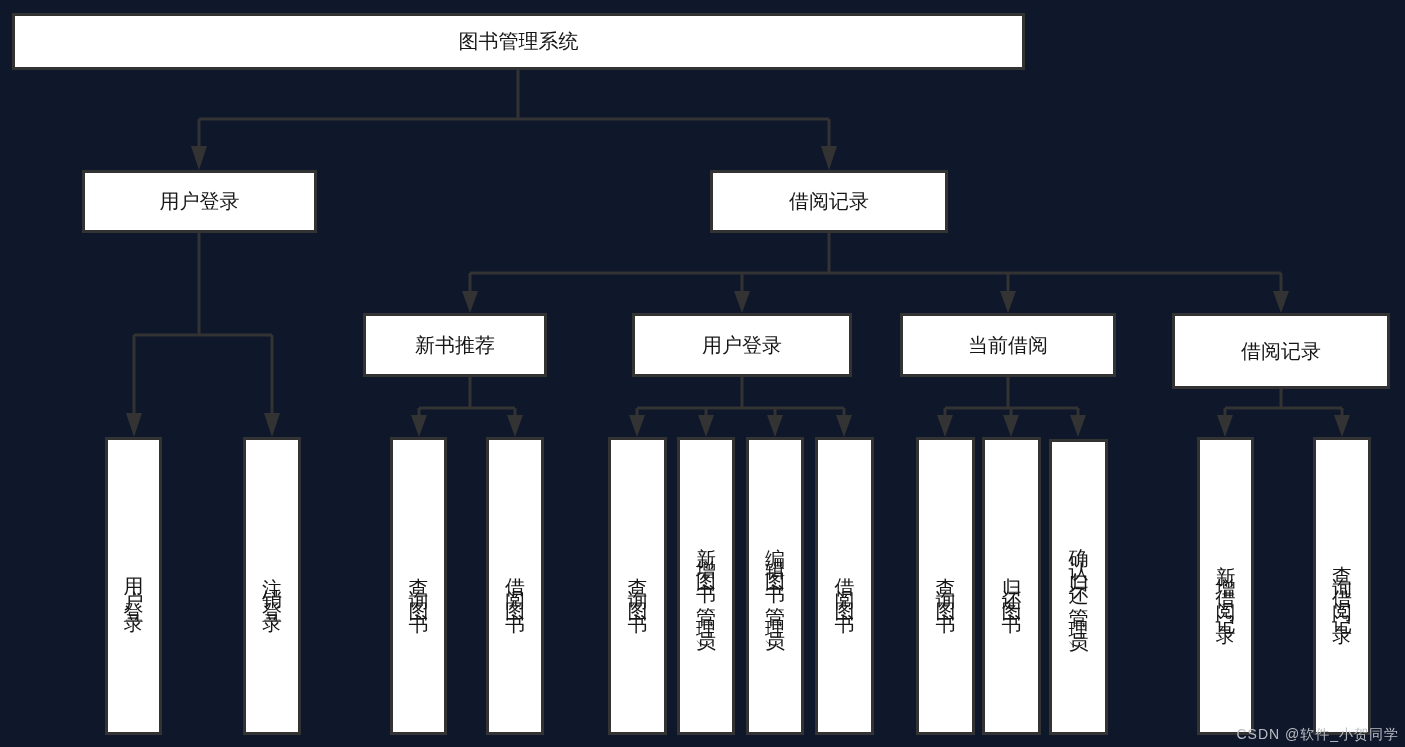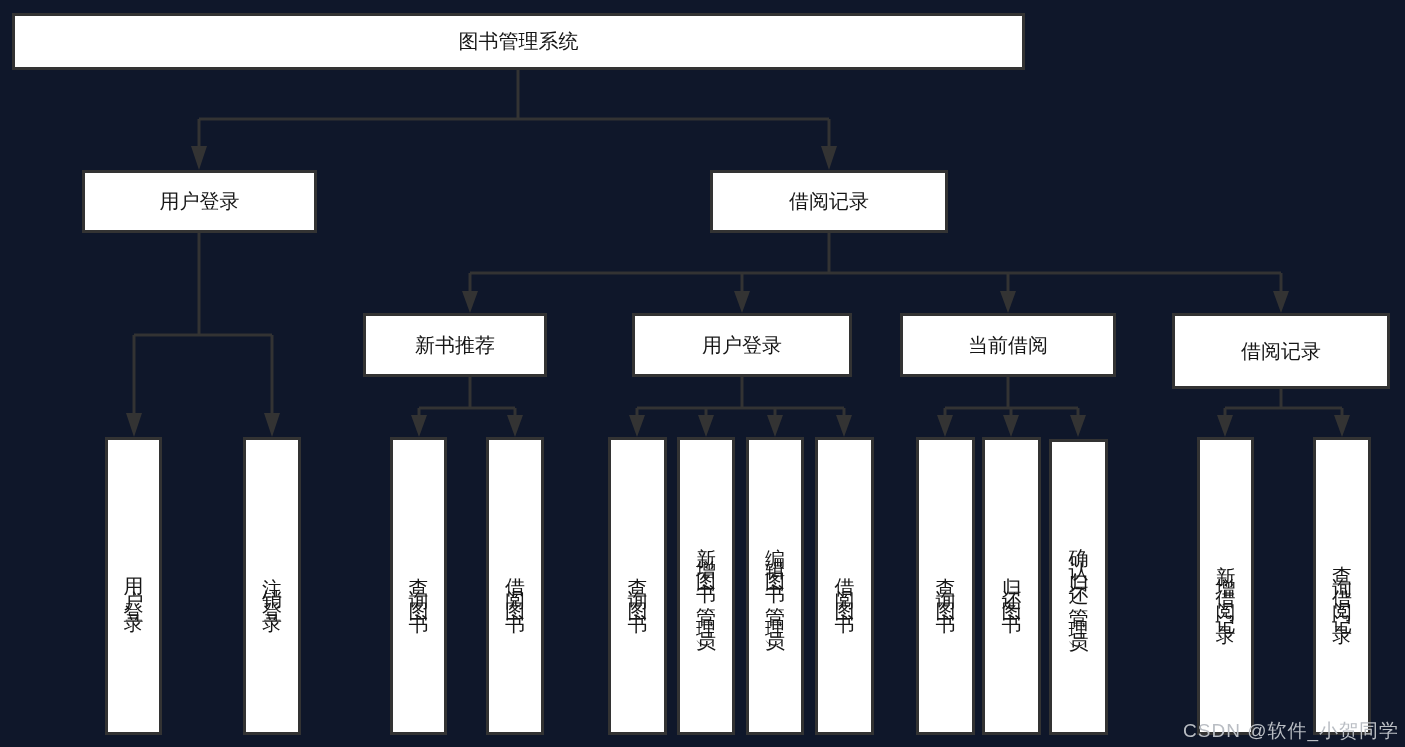--- a/index.html
+++ b/index.html
@@ -31,21 +31,21 @@
     letter-spacing:12px;
     line-height:1.05;
     white-space:nowrap;
   }
   #watermark{
     position:absolute;
     right:6px;
     bottom:3px;
     z-index:5;
     color:#b9bdc3;
-    font-size:19px;
+    font-size:14px;
     letter-spacing:1px;
     white-space:nowrap;
   }
 </style>
 </head>
 <body>
 
 <div id="stage">
 
   <svg id="wires" width="1405" height="747" viewBox="0 0 1405 747">

